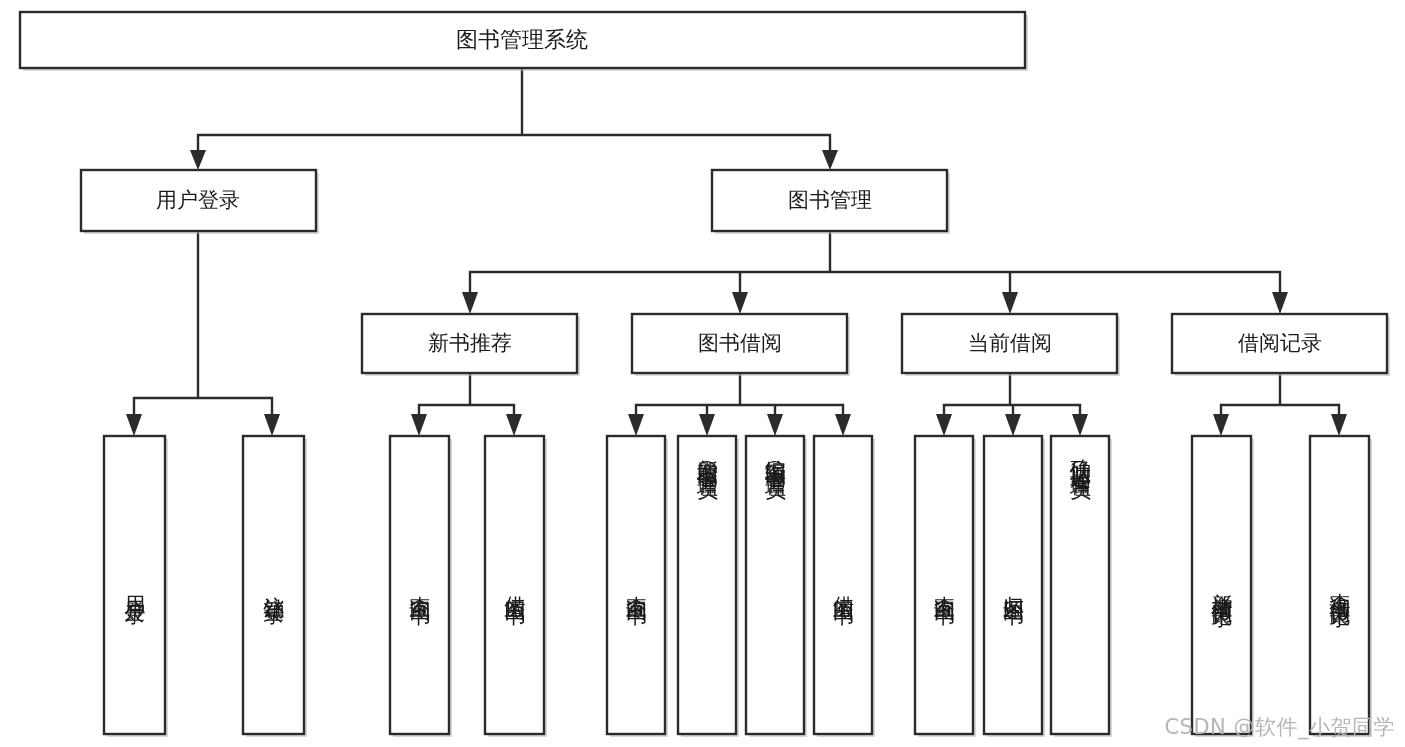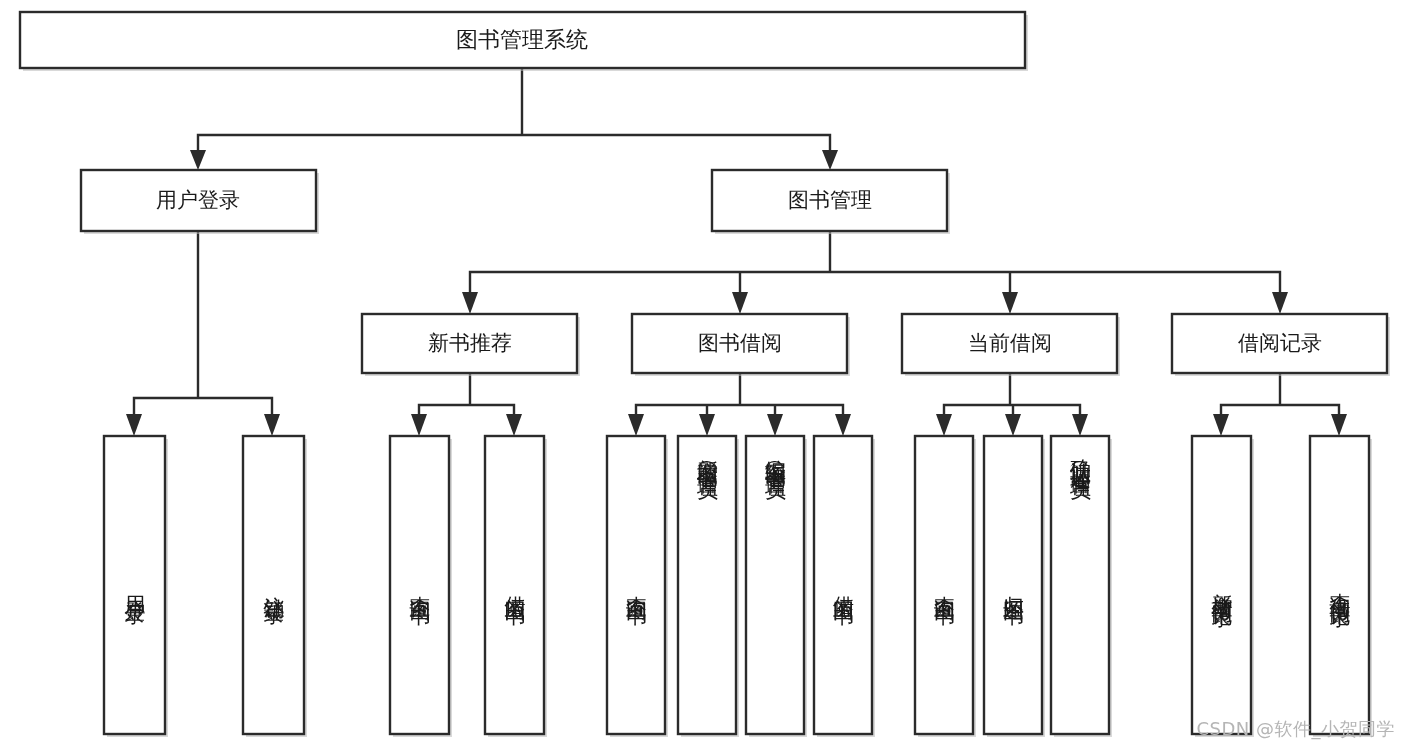--- a/index.html
+++ b/index.html
@@ -76,21 +76,21 @@
     letter-spacing: 3px;
     color: #1a1a1a;
     text-align: center;
     white-space: nowrap;
   }
   .watermark {
     position: absolute;
     right: 10px;
     bottom: 6px;
     font-family: "DejaVu Sans", "Liberation Sans", sans-serif;
-    font-size: 18px;
+    font-size: 21px;
     color: #b5b5b5;
     letter-spacing: 0.5px;
     user-select: none;
     pointer-events: none;
     white-space: nowrap;
     text-align: center;
   }
 </style>
 </head>
 <body>

